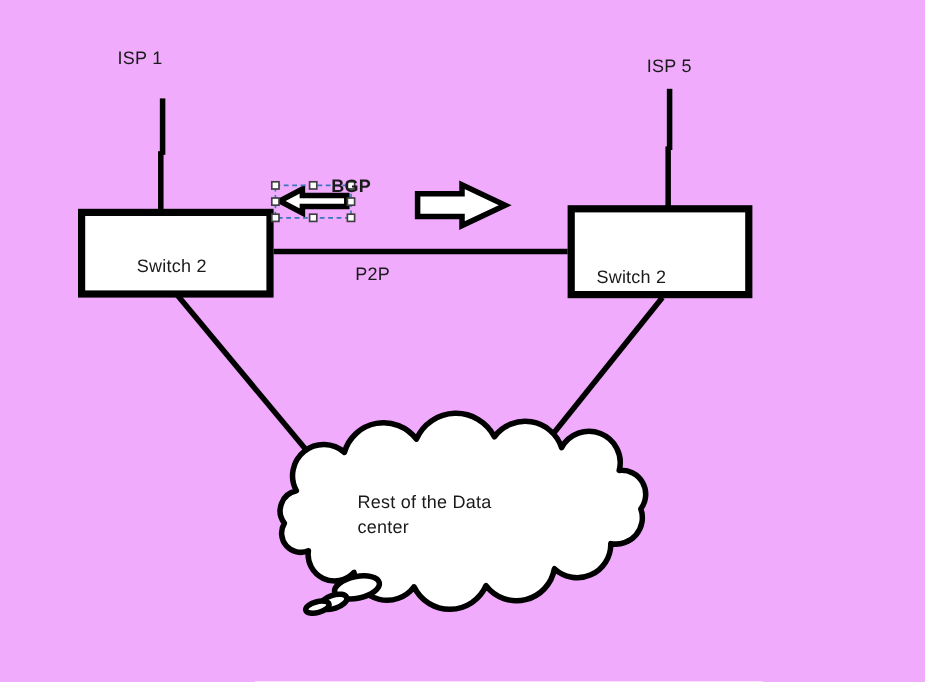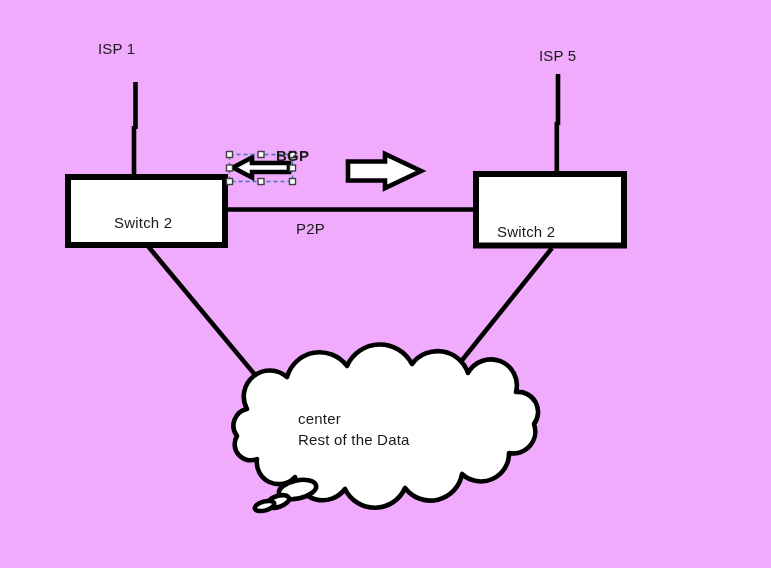--- a/index.html
+++ b/index.html
@@ -81,17 +81,17 @@
     </g>
   </svg>
 
   <div class="lbl" style="left:98px;  top:39px;">ISP 1</div>
   <div class="lbl" style="left:539px; top:46px;">ISP 5</div>
   <div class="lbl" style="left:276px; top:146px;font-weight:bold;">BGP</div>
   <div class="lbl" style="left:114px; top:213px;">Switch 2</div>
   <div class="lbl" style="left:296px; top:219px;">P2P</div>
   <div class="lbl" style="left:497px; top:222px;">Switch 2</div>
   <div class="lbl cloud-text" style="left:298px; top:408px; width:130px;">
+    <div>Rest of the Data</div>
     <div>center</div>
-    <div>Rest of the Data</div>
   </div>
 
 </div>
 
 </body></html>

